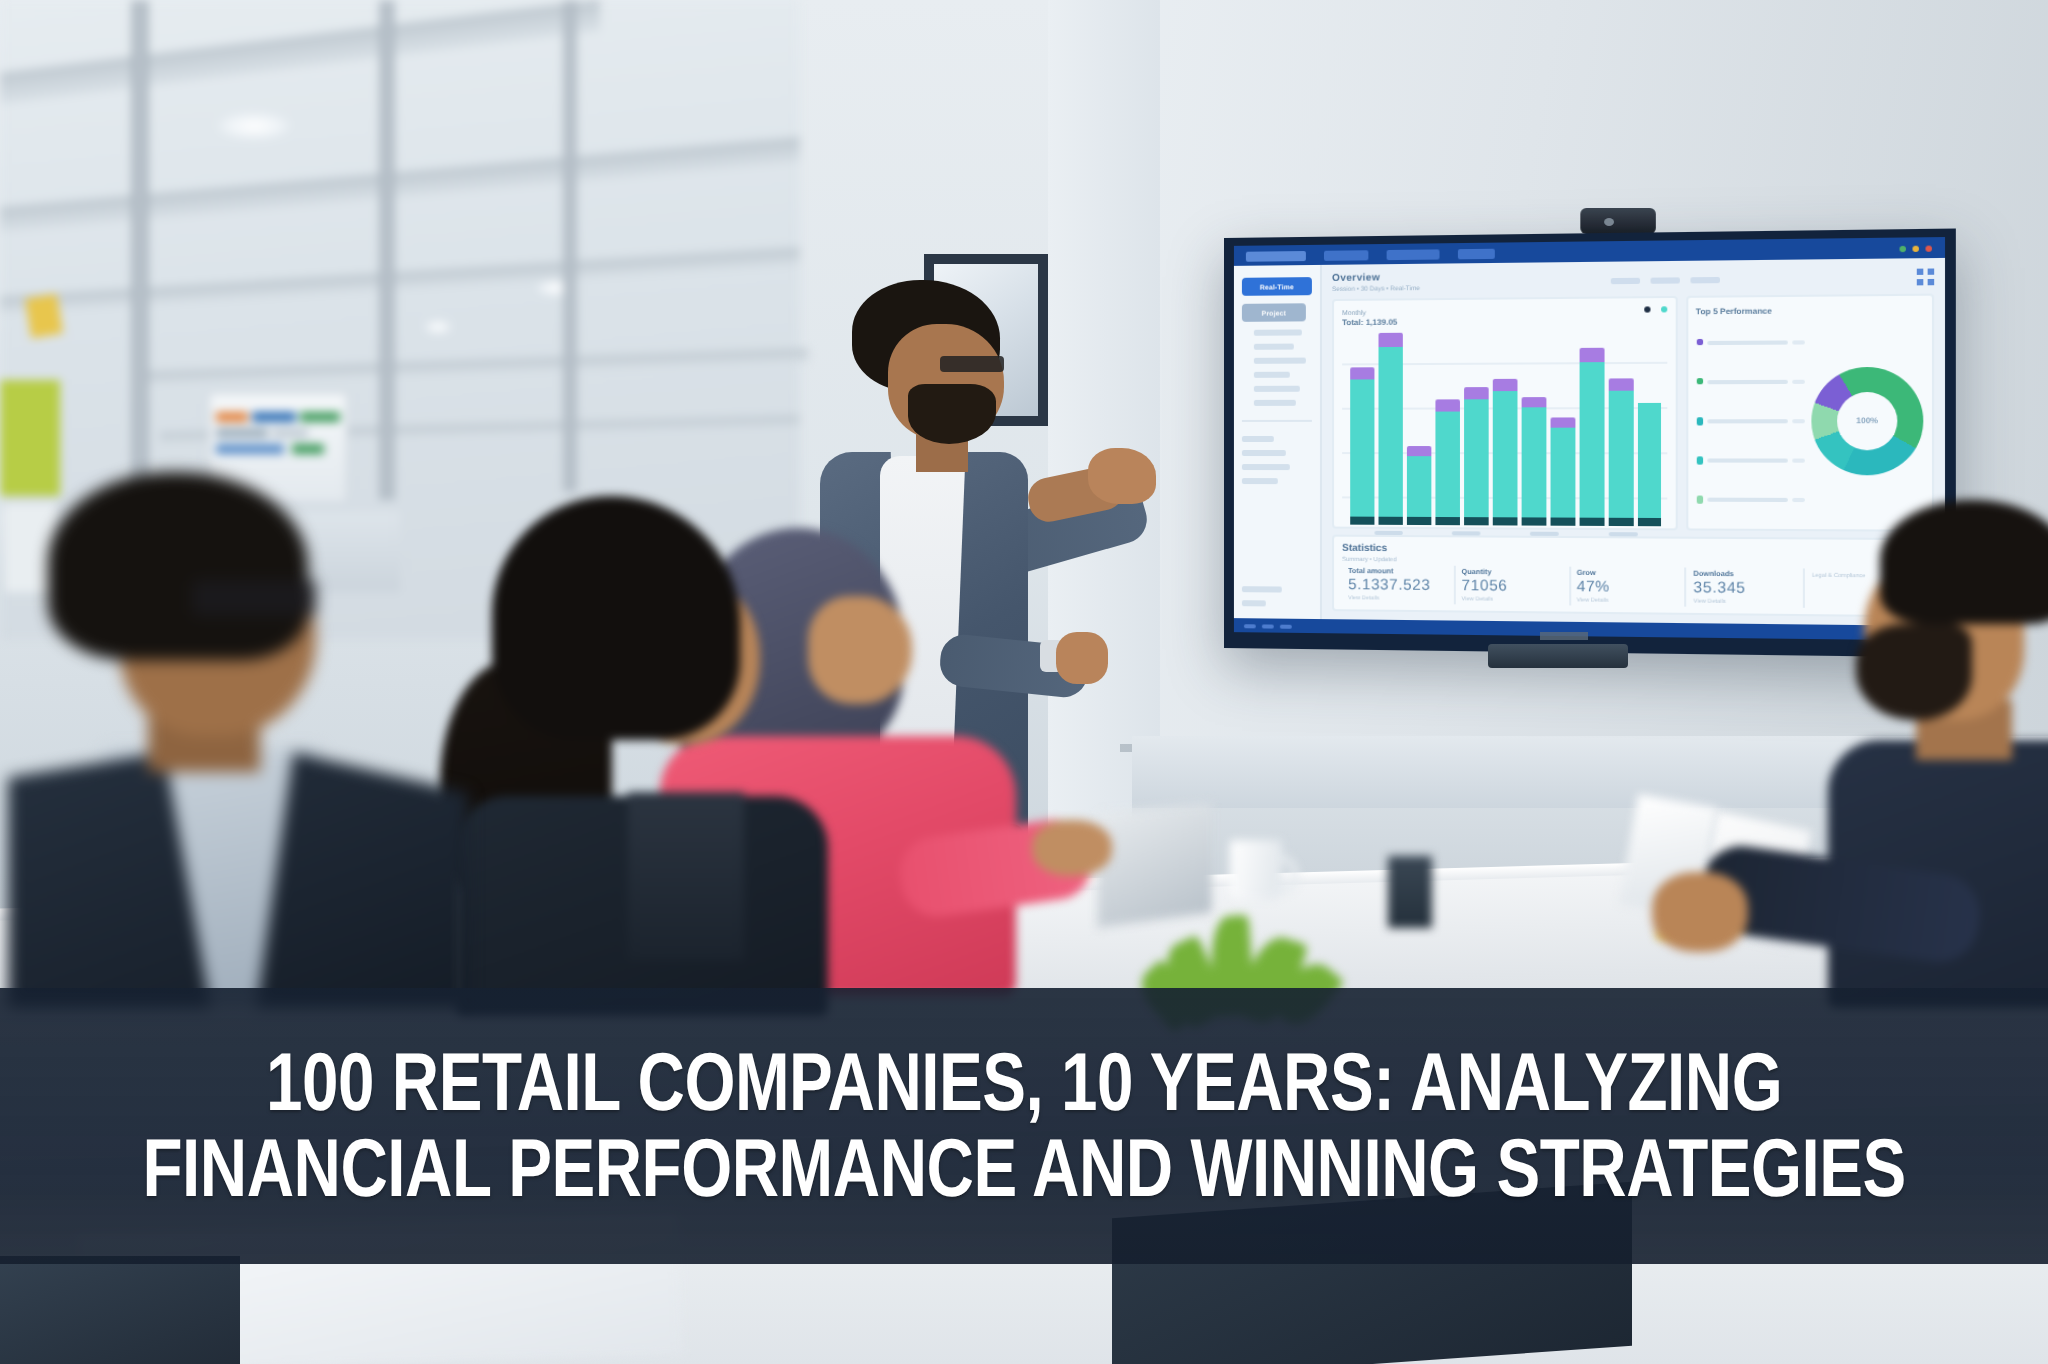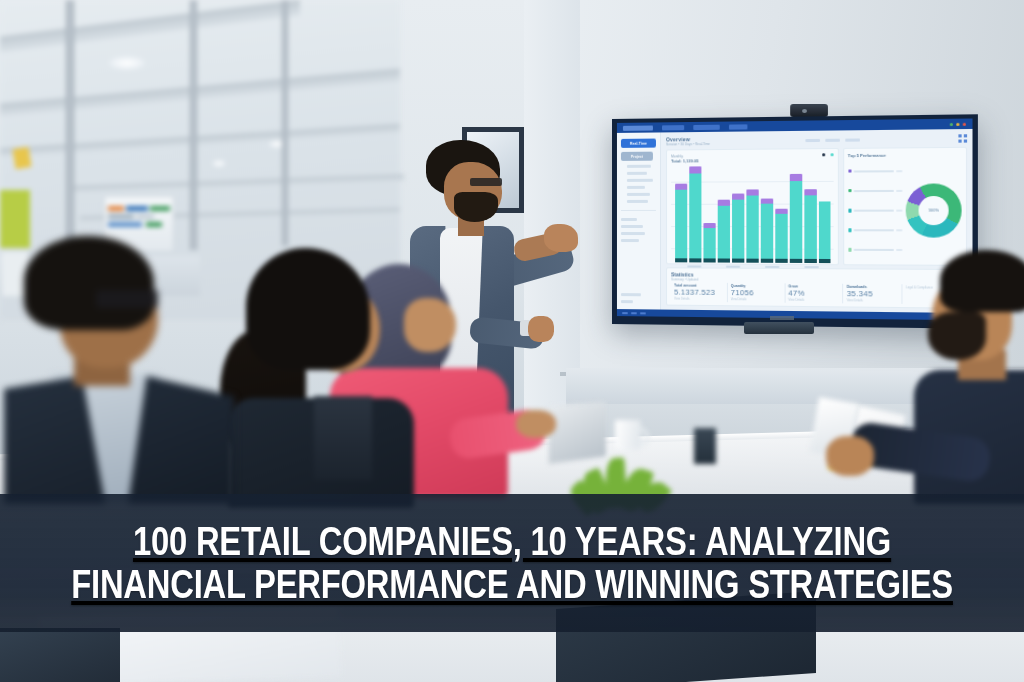--- a/index.html
+++ b/index.html
@@ -311,21 +311,21 @@
   .m2-arm{position:absolute;left:-68px;top:180px;width:140px;height:44px;
     background:linear-gradient(90deg,#1c2533,#27324a);border-radius:20px;transform:rotate(8deg);}
   .m2-hand{position:absolute;left:-92px;top:186px;width:48px;height:40px;
     background:#b98557;border-radius:44%;}
   .paper-hand{position:absolute;left:-104px;top:150px;width:40px;height:56px;
     background:linear-gradient(160deg,#ffffff,#dde3e8);transform:rotate(10deg);}
 
   
   .band{position:absolute;left:0;top:494px;width:1024px;height:138px;
     background:linear-gradient(180deg,rgba(22,33,49,.90) 0%,rgba(24,35,52,.93) 50%,rgba(21,31,46,.90) 100%);
-    display:flex;flex-direction:column;align-items:center;justify-content:center;text-decoration:underline;}
+    display:flex;flex-direction:column;align-items:center;justify-content:center;}
   .title{
     color:#ffffff;text-align:center;
     font-family:"Liberation Sans Narrow","Liberation Sans",sans-serif;
     font-weight:bold;font-size:41px;line-height:1.06;
     letter-spacing:-0.3px;
     transform:scaleX(.80);
     transform-origin:center;
     white-space:nowrap;
     text-shadow:0 1px 2px rgba(0,0,0,.35);
   }

